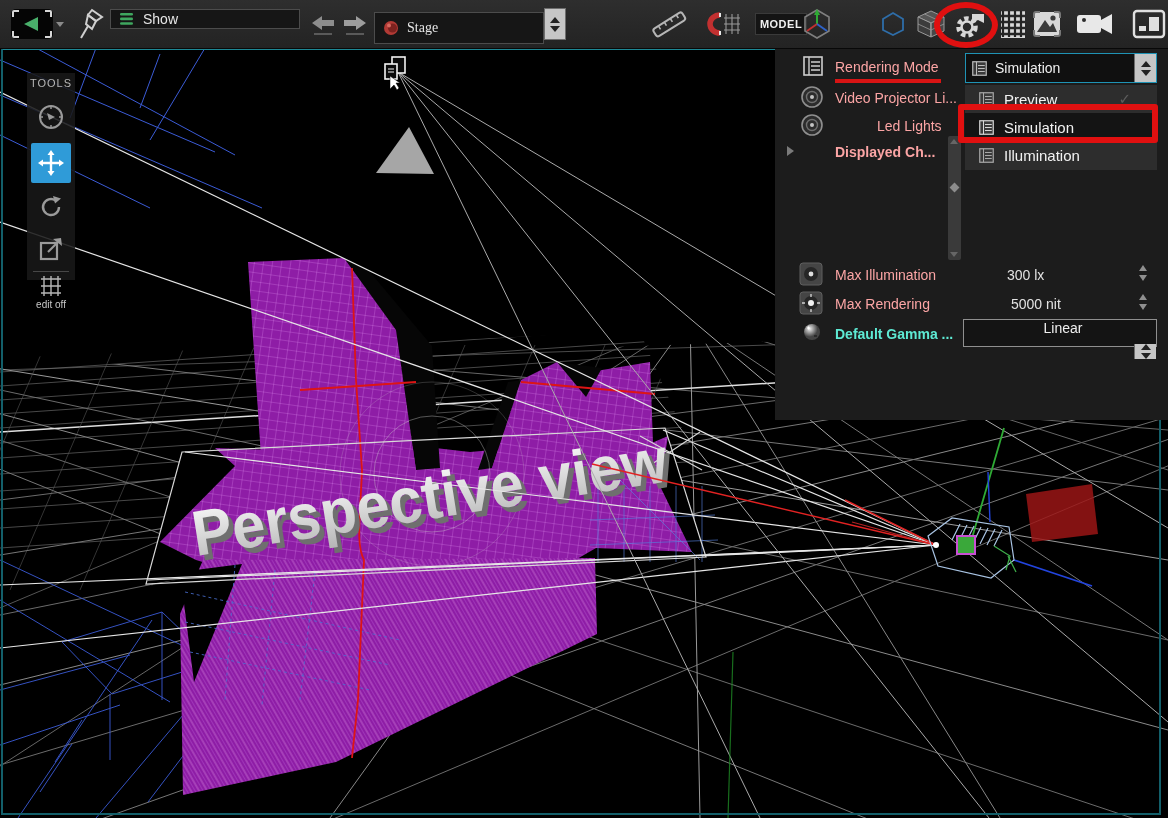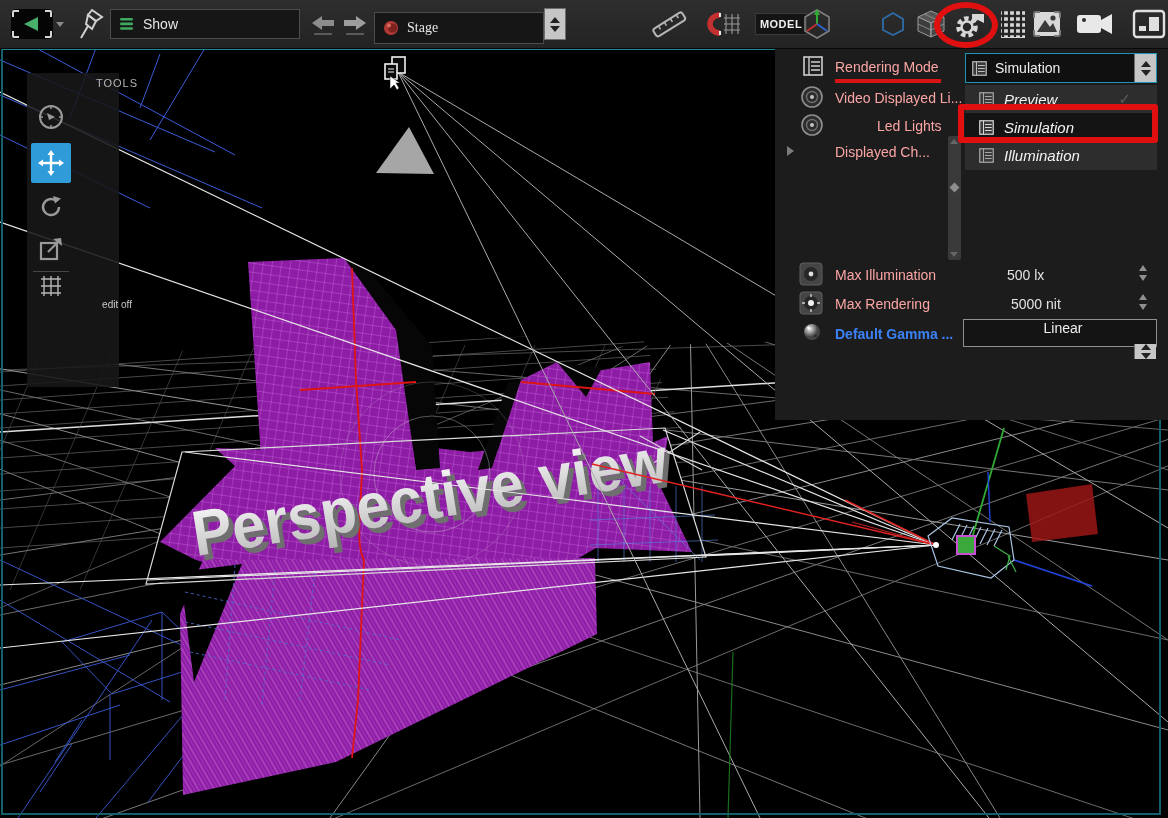--- a/index.html
+++ b/index.html
@@ -15,21 +15,21 @@
           display:flex;align-items:center;justify-content:center;box-sizing:border-box;letter-spacing:.5px;}
   .spinbox{background:#c6c6c6;border:1px solid #6e6e6e;display:flex;flex-direction:column;
            align-items:center;justify-content:center;gap:3px;box-sizing:border-box;}
   .spinbox .up{width:0;height:0;border-left:5px solid transparent;border-right:5px solid transparent;border-bottom:6px solid #222;}
   .spinbox .dn{width:0;height:0;border-left:5px solid transparent;border-right:5px solid transparent;border-top:6px solid #222;}
   
   #viewport{left:0;top:48px;width:1168px;height:770px;background:#000;z-index:1;}
   #vp-border{left:1px;top:48px;width:1160px;height:767px;border:2px solid #135f6a;border-top-color:#1d8794;
              z-index:3;pointer-events:none;box-sizing:border-box;}
   
-  #tools{left:27px;top:73px;width:48px;height:314px;background:rgba(24,24,24,.88);z-index:4;padding-left:44px;}
+  #tools{left:27px;top:73px;width:48px;height:207px;background:rgba(24,24,24,.88);z-index:4;}
   #tools .title{width:100%;text-align:center;top:4px;font-size:11px;color:#b5b5b5;letter-spacing:1px;}
   .toolbtn{left:4px;width:40px;height:40px;display:flex;align-items:center;justify-content:center;border-radius:2px;}
   .toolbtn.sel{background:#2f9bd8;}
   #tools .sep{left:6px;width:36px;height:1px;background:#474747;}
   #tools .editlab{width:100%;text-align:center;font-size:10px;color:#c8c8c8;}
   
   #panel{left:775px;top:48px;width:393px;height:372px;background:#1c1c1c;z-index:5;font-size:14px;}
   #panel .lab{color:#fca5a5;white-space:nowrap;}
   #panel .val{color:#e2e2e2;}
   .sel-field{background:#101010;border:1px solid #1f93b5;display:flex;align-items:center;gap:8px;
@@ -323,21 +323,21 @@
       <line x1="6" y1="1" x2="6" y2="19" stroke="#bdbdbd" stroke-width="1.4"></line>
       <path d="M8 6 H17 M8 10 H17 M8 14 H17" stroke="#bdbdbd" stroke-width="1.4"></path>
     </svg>
     <span>Simulation</span>
     <div class="spinbox">
         <div class="up"></div>
         <div class="dn"></div>
       </div>
   </div>
 
-  <div class="abs ddlist" style="left:190px;top:37px;width:192px;height:85px;font-style:italic;">
+  <div class="abs ddlist" style="left:190px;top:37px;width:192px;height:85px;">
     <div class="dditem">
       <svg width="15" height="15" viewBox="0 0 20 20">
         <rect x="1" y="1" width="18" height="18" fill="#3a3a3a" stroke="#a8a8a8" stroke-width="1.6"></rect>
         <line x1="6" y1="1" x2="6" y2="19" stroke="#a8a8a8" stroke-width="1.4"></line>
         <path d="M8 6 H17 M8 10 H17 M8 14 H17" stroke="#a8a8a8" stroke-width="1.4"></path>
       </svg>
       <span>Preview</span>
       <span class="ddcheck">✓</span>
     </div>
     <div class="dditem cur">
@@ -356,45 +356,45 @@
       </svg>
       <span>Illumination</span>
     </div>
   </div>
 
   <svg class="abs" style="left:26px;top:38px;" width="22" height="22" viewBox="0 0 22 22">
     <circle cx="11" cy="11" r="10" fill="#2c2c2c" stroke="#8f8f8f" stroke-width="1.6"></circle>
     <circle cx="11" cy="11" r="5.5" fill="none" stroke="#6f6f6f" stroke-width="1.4"></circle>
     <circle cx="11" cy="11" r="2" fill="#c4c4c4"></circle>
   </svg>
-  <div class="abs lab" style="left:60px;top:42px;">Video Displayed Li...</div>
+  <div class="abs lab" style="left:60px;top:42px;">Video Projector Li...</div>
 
   <svg class="abs" style="left:26px;top:66px;" width="22" height="22" viewBox="0 0 22 22">
     <circle cx="11" cy="11" r="10" fill="#2c2c2c" stroke="#8f8f8f" stroke-width="1.6"></circle>
     <circle cx="11" cy="11" r="5.5" fill="none" stroke="#6f6f6f" stroke-width="1.4"></circle>
     <circle cx="11" cy="11" r="2" fill="#c4c4c4"></circle>
   </svg>
   <div class="abs lab" style="left:60px;top:70px;margin-left:42px;">Led Lights</div>
 
   <div class="abs expander" style="left:12px;top:98px;"></div>
-  <div class="abs lab" style="left:60px;top:96px;">Displayed Ch...</div>
+  <div class="abs lab" style="left:60px;top:96px;font-weight:bold;">Displayed Ch...</div>
 
   <div id="scrollb" class="abs" style="left:173px;top:88px;width:13px;height:124px;">
     <div class="chv-up"></div>
     <div class="thumb"></div>
     <div class="chv-dn"></div>
   </div>
 
   <svg class="abs" style="left:24px;top:214px;" width="24" height="24" viewBox="0 0 24 24">
     <rect x="1" y="1" width="22" height="22" rx="3" fill="#454545" stroke="#5f5f5f"></rect>
     <circle cx="12" cy="12" r="7" fill="#262626"></circle>
     <circle cx="12" cy="12" r="2.4" fill="#dedede"></circle>
   </svg>
   <div class="abs lab" style="left:60px;top:219px;">Max Illumination</div>
-  <div class="abs val" style="left:232px;top:219px;">500 lx</div>
+  <div class="abs val" style="left:232px;top:219px;">300 lx</div>
   <div class="abs tinyspin" style="left:364px;top:217px;">
       <div class="up"></div>
       <div class="dn"></div>
     </div>
 
   <svg class="abs" style="left:24px;top:243px;" width="24" height="24" viewBox="0 0 24 24">
     <rect x="1" y="1" width="22" height="22" rx="3" fill="#454545" stroke="#5f5f5f"></rect>
     <circle cx="12" cy="12" r="7" fill="#262626"></circle>
     <circle cx="12" cy="12" r="3" fill="#f2f2f2"></circle>
     <path d="M12 3 v3 M12 18 v3 M3 12 h3 M18 12 h3" stroke="#cfcfcf" stroke-width="1.4"></path>
@@ -410,21 +410,21 @@
     <defs>
         <radialGradient id="sph" cx=".35" cy=".3">
           <stop offset="0" stop-color="#f0f0f0"></stop>
           <stop offset="1" stop-color="#444"></stop>
         </radialGradient>
       </defs>
     <circle cx="9" cy="9" r="8" fill="url(#sph)"></circle>
     <path d="M4 5 h3 M5.5 3.5 v3" stroke="#fff" stroke-width="1.2"></path>
     <path d="M11 13 h3" stroke="#1a1a1a" stroke-width="1.2"></path>
   </svg>
-  <div class="abs lab" style="left:60px;top:278px;font-weight:bold;color:#3b82f6;">Default Gamma ...</div>
+  <div class="abs lab" style="left:60px;top:278px;font-weight:bold;color:#5eead4;">Default Gamma ...</div>
   <div class="abs sel-field" style="left:188px;top:271px;width:194px;height:28px;border-color:#8f8f8f;background:#141414;flex-direction:column;">
     <span>Linear</span>
     <div class="spinbox">
         <div class="up"></div>
         <div class="dn"></div>
       </div>
   </div>
 </div>
 
 <div id="toolbar" class="abs">
@@ -437,21 +437,21 @@
   </svg>
 
   <svg class="abs" style="left:78px;top:7px;" width="28" height="36" viewBox="0 0 28 36">
     <g fill="none" stroke="#cfcfcf" stroke-width="2">
       <polygon points="14,3 24,10 18,14 10,8"></polygon>
       <polygon points="10,8 18,14 14,22 8,17"></polygon>
       <line x1="10" y1="19" x2="3" y2="31"></line>
     </g>
   </svg>
 
-  <div class="abs tb-field" style="left:110px;top:9px;width:190px;height:30px;text-align:center;">
+  <div class="abs tb-field" style="left:110px;top:9px;width:190px;height:20px;text-align:center;">
     <svg width="16" height="14" viewBox="0 0 16 14">
       <rect x="1" y="1" width="13" height="2.6" rx="1.3" fill="#3fa75f"></rect>
       <rect x="1" y="5.6" width="13" height="2.6" rx="1.3" fill="#3fa75f"></rect>
       <rect x="1" y="10.2" width="13" height="2.6" rx="1.3" fill="#3fa75f"></rect>
     </svg>
     <span>Show</span>
   </div>
 
   <svg class="abs" style="left:310px;top:13px;" width="26" height="24" viewBox="0 0 26 24">
     <polygon points="2,10 12,3 12,7 24,7 24,13 12,13 12,17" fill="#8d8d8d"></polygon>

